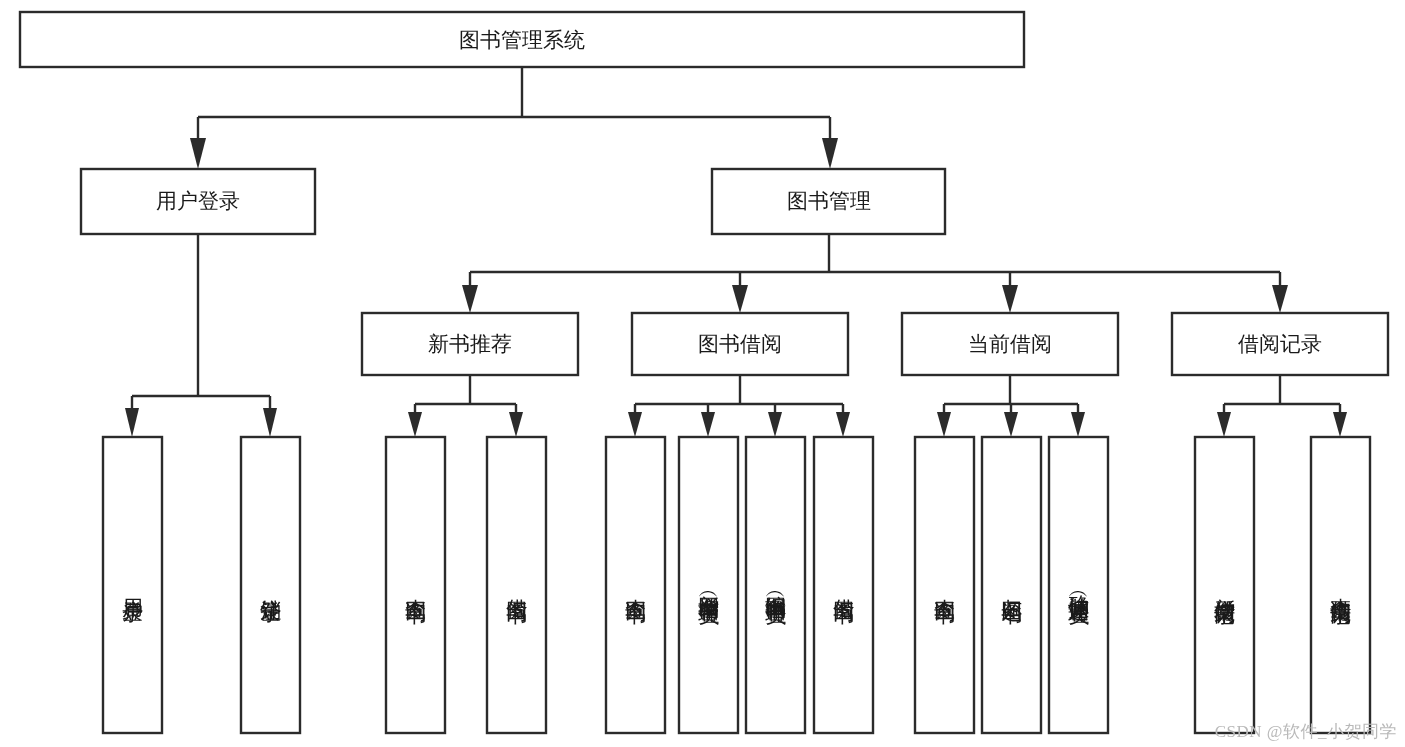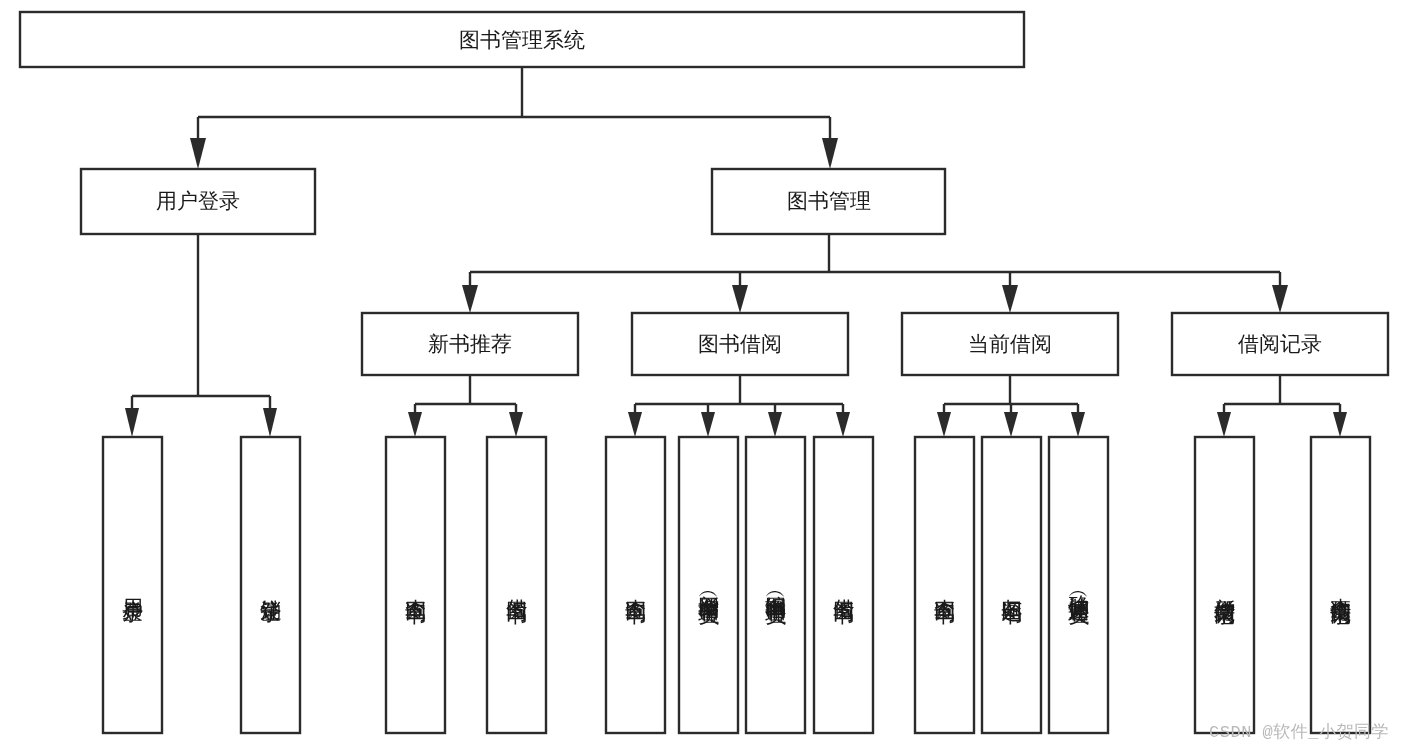--- a/index.html
+++ b/index.html
@@ -61,23 +61,23 @@
     color: #1a1a1a;
     letter-spacing: 1.5px;
     display: flex;
     align-items: center;
     justify-content: center;
     white-space: nowrap;
     pointer-events: none;
   }
   .watermark {
     position: absolute;
-    right: 16px;
+    right: 8px;
     bottom: 4px;
-    font-family: Liberation Mono, monospace;
+    font-family: Liberation Serif, serif;
     font-size: 17px;
     color: #b9b9b9;
     letter-spacing: 0.5px;
     white-space: nowrap;
   }
 </style>
 </head>
 <body>
 
 <div id="diagram-root">

